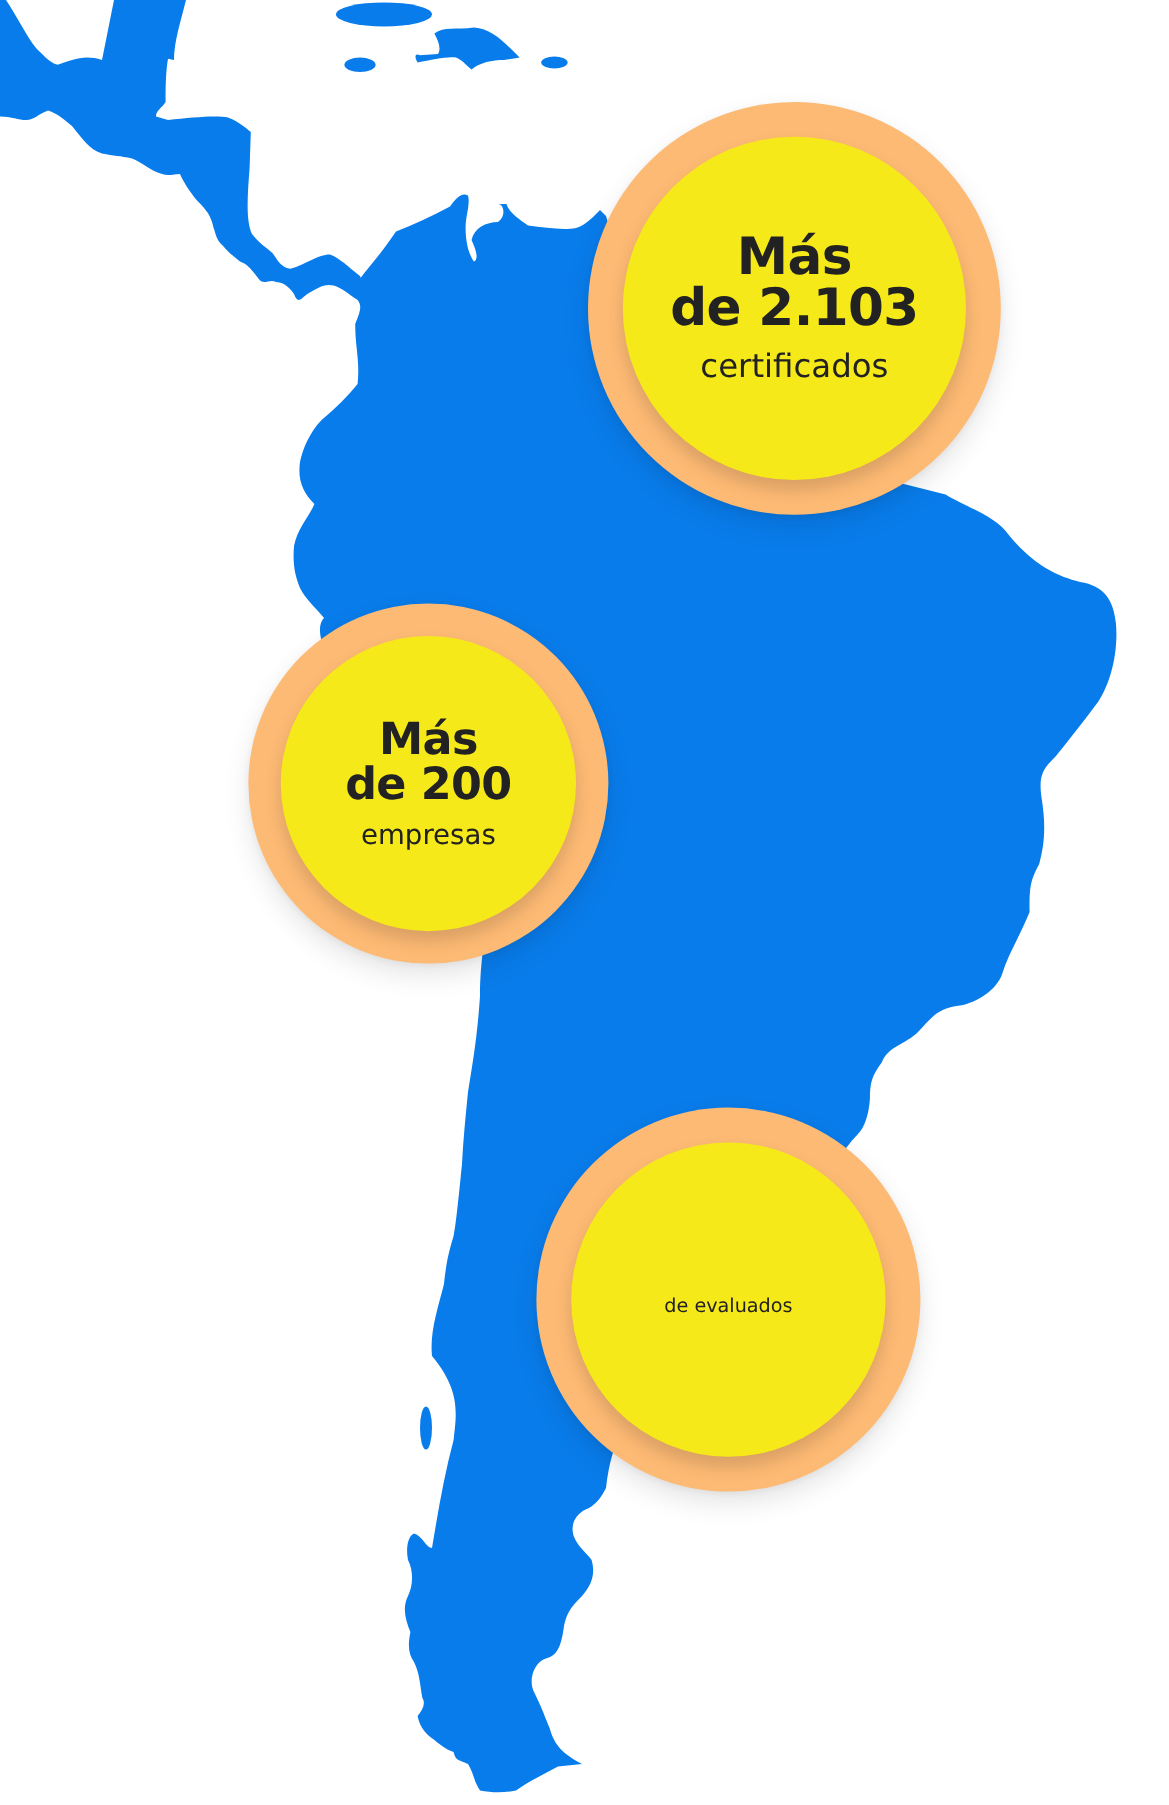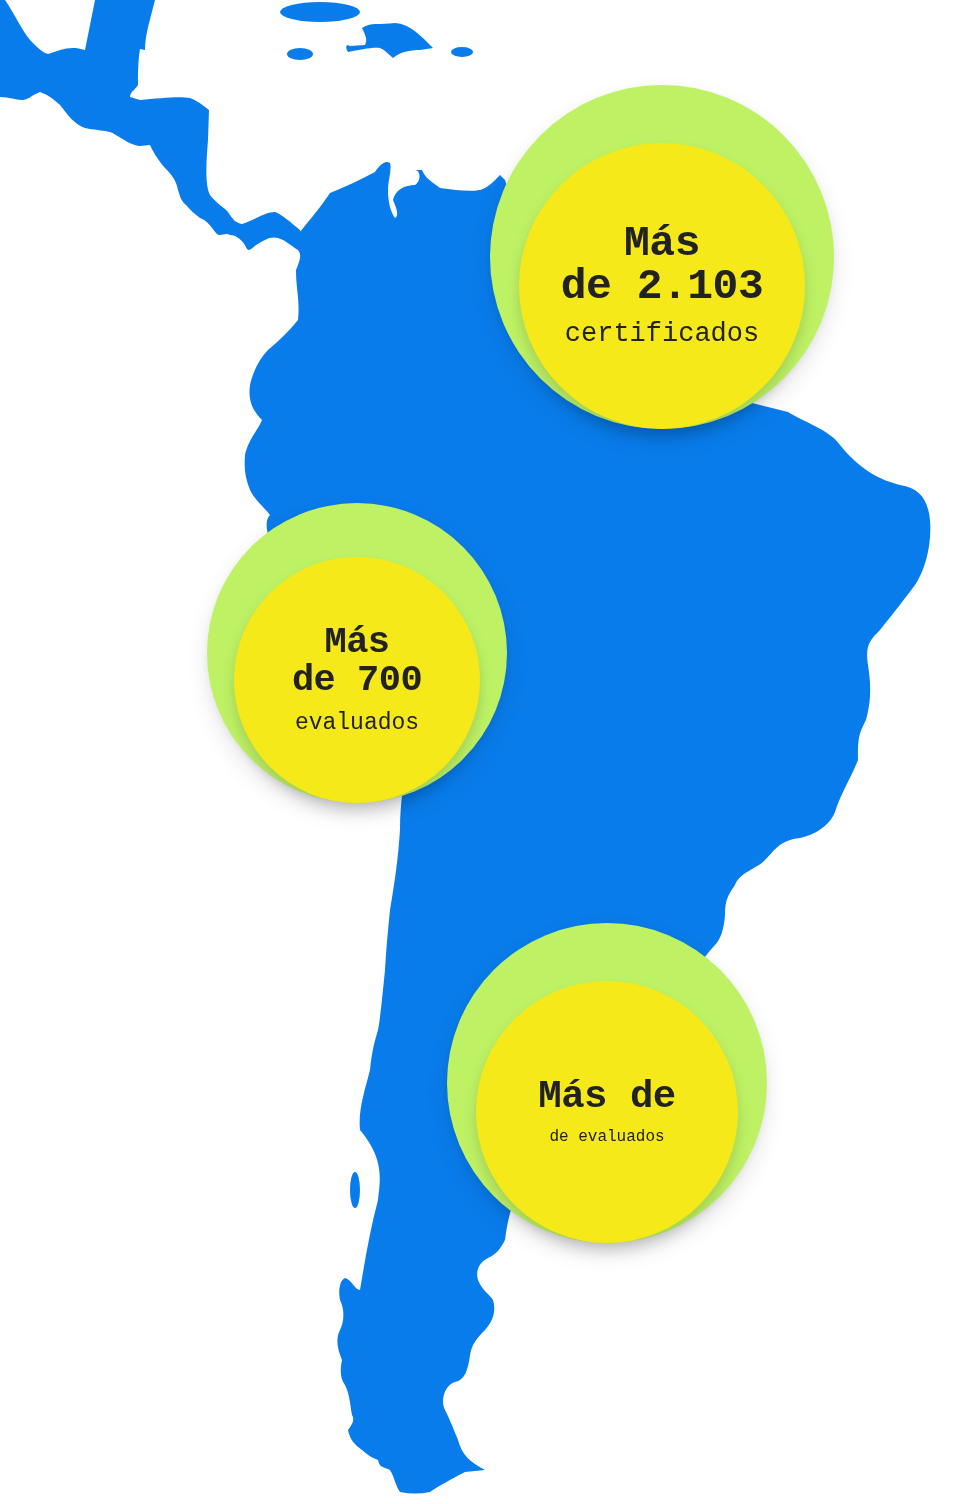--- a/index.html
+++ b/index.html
@@ -1,20 +1,20 @@
 <!DOCTYPE html>
 <html><head>
   <meta charset="utf-8">
   <style>
     html, body { margin: 0; padding: 0; background: #ffffff; }
     body { width: 974px; height: 1504px; position: relative; overflow: hidden; font-family: "DejaVu Sans", sans-serif; }
     #map { position: absolute; left: 0; top: 0; width: 974px; height: 1504px; }
-    .stat { position: absolute; border-radius: 50%; background: #bef264;
+    .stat { position: absolute; border-radius: 50%; background: #fdba74;
             box-shadow: 0 10px 22px rgba(0,0,0,0.10), 0 2px 6px rgba(0,0,0,0.05);
-            display: flex; align-items: flex-end; justify-content: center; font-family: Liberation Mono, monospace; }
+            display: flex; align-items: center; justify-content: center; }
     .stat-inner { border-radius: 50%; display: flex; flex-direction: column; align-items: center; justify-content: center;
                   text-align: center; color: #222222;
                   box-shadow: 0 8px 14px rgba(0,0,0,0.15); }
     .bold { font-weight: bold; letter-spacing: -0.5px; line-height: 1.02; }
     .light { font-weight: normal; line-height: 1.15; margin-top: 10px; }
     
     #stat-1 { left: 490px; top: 85px; width: 344px; height: 344px; }
     #stat-1 .stat-inner { width: 286px; height: 286px; }
     #stat-1 .bold { font-size: 43px; }
     #stat-1 .light { font-size: 27px; }
@@ -52,23 +52,22 @@
   <div class="stat-inner" style="background:#F6E91A;">
     <div class="bold">Más</div>
     <div class="bold">de 2.103</div>
     <div class="light">certificados</div>
   </div>
 </div>
 
 <div class="stat" id="stat-2">
   <div class="stat-inner" style="background:#F6E91A;">
     <div class="bold">Más</div>
-    <div class="bold">de 700</div>
-    <div class="light">evaluados</div>
+    <div class="bold">de 200</div>
+    <div class="light">empresas</div>
   </div>
 </div>
 
 <div class="stat" id="stat-3">
   <div class="stat-inner" style="background:#F6E91A;">
-    <div class="bold">Más de</div>
     <div class="light">de evaluados</div>
   </div>
 </div>
 
 </body></html>

